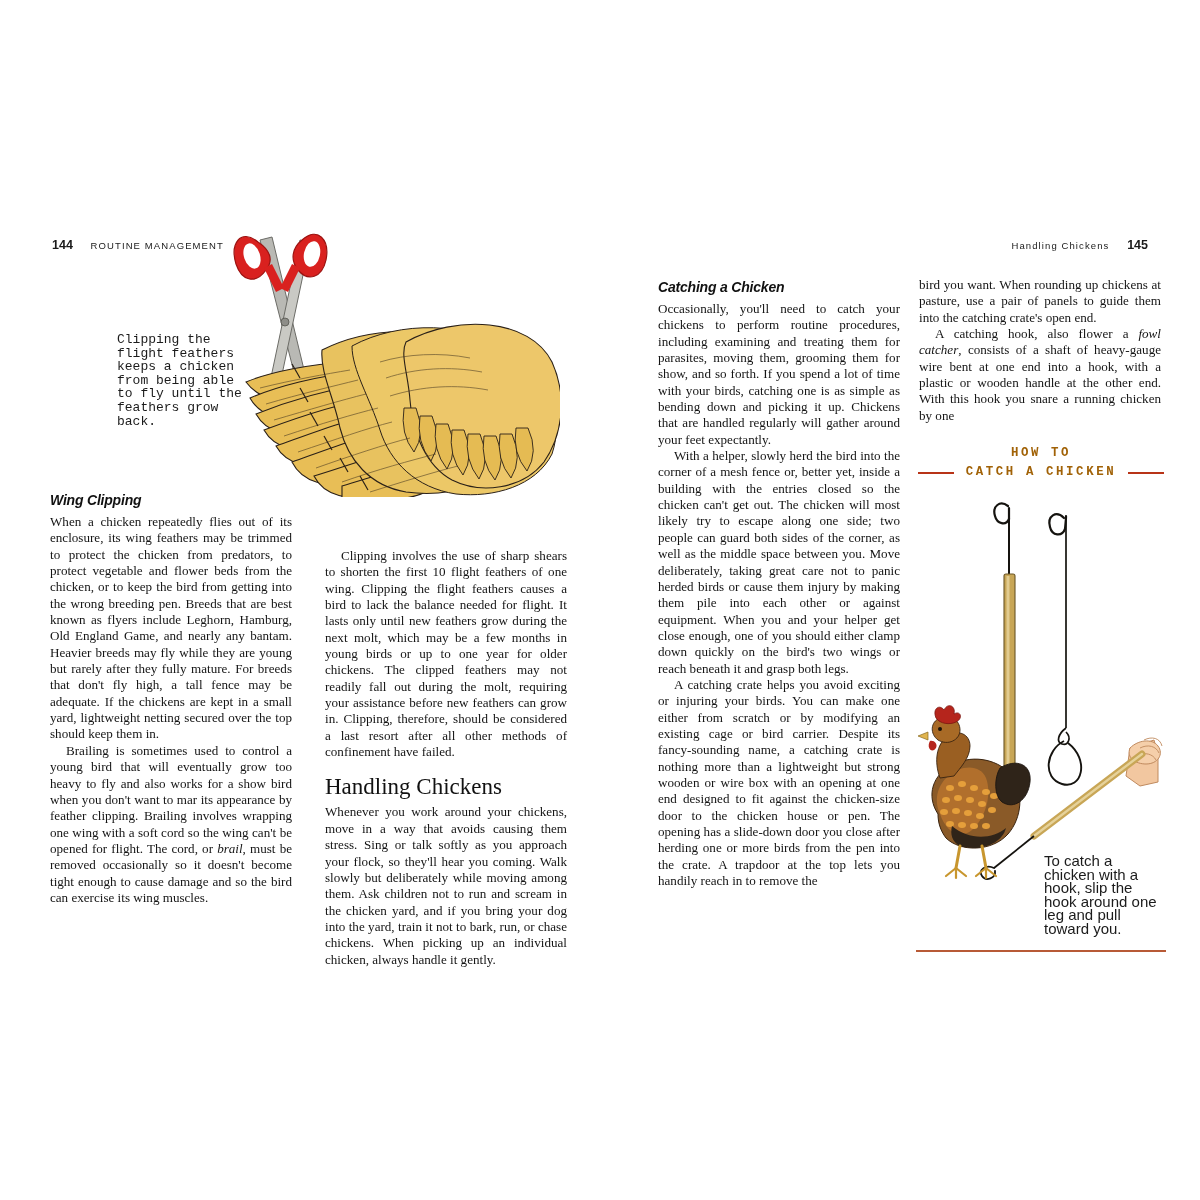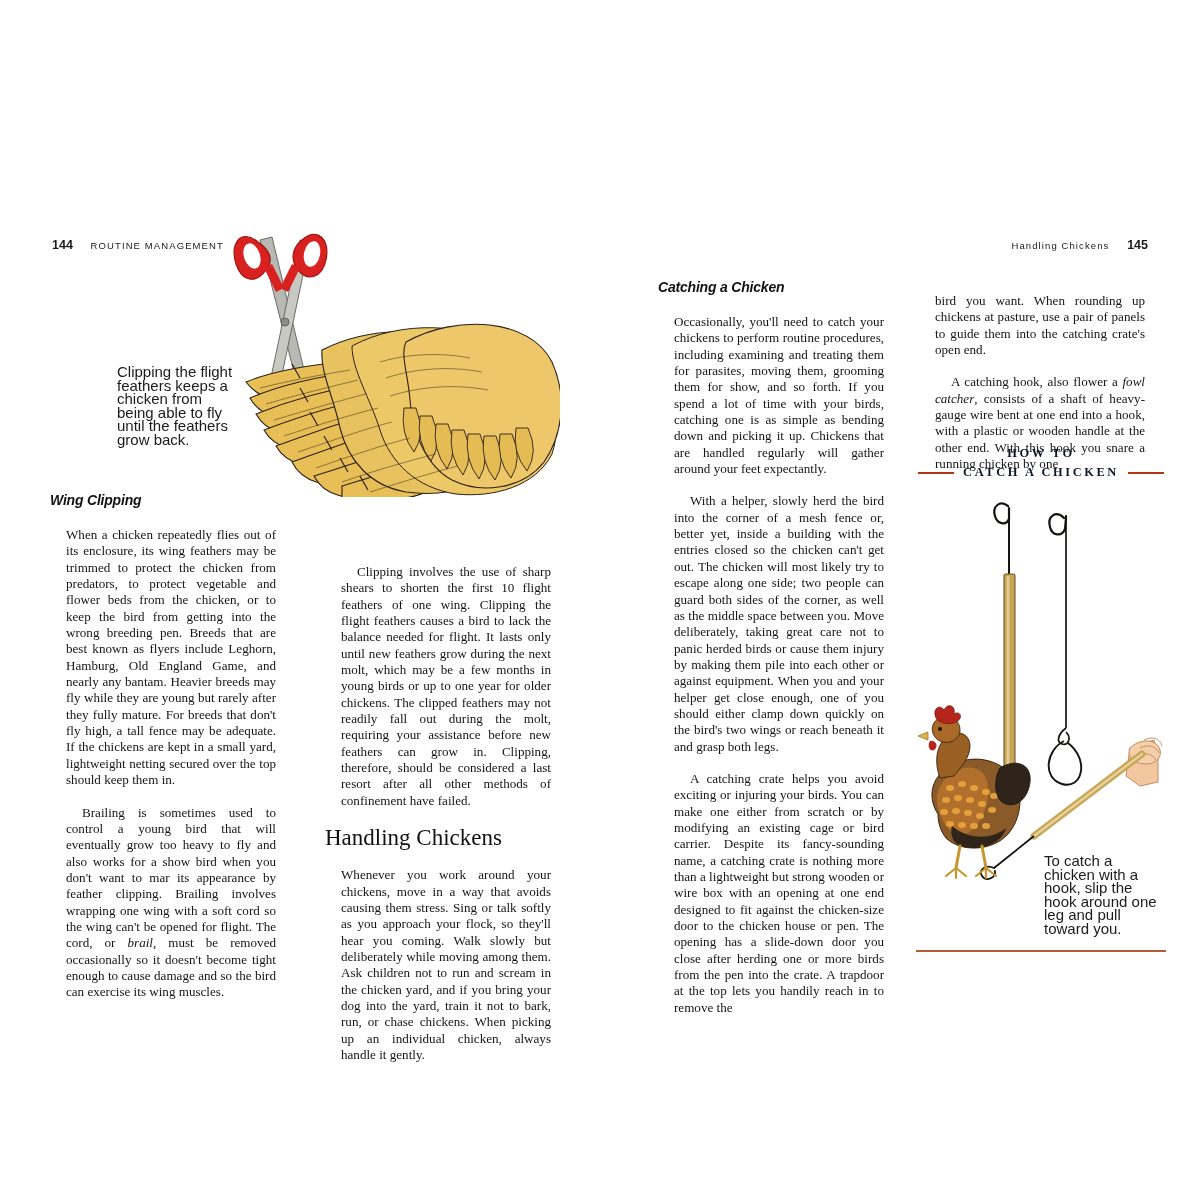--- a/index.html
+++ b/index.html
@@ -21,54 +21,54 @@
   #runhead-right{right:52px;top:238px;text-align:center;margin-left:43px;}
   #runhead-right .folio{margin-left:14px;}
 
   
   .col{
     position:absolute;
     font-size:13.1px;line-height:16.35px;
     text-align:justify;text-justify:inter-word;
     color:#141414;hyphens:none;
   }
-  .col p{margin:16px;text-indent:16px;}
+  .col p{margin:0;text-indent:16px;}
   .col p.noindent{text-indent:0;}
   .col b{font-weight:normal;}
   .col i{font-style:italic;}
 
   h2.sec-ital{
     font-family:"Liberation Sans",sans-serif;
     font-style:italic;font-weight:bold;
     font-size:14px;line-height:21px;
     margin:0 0 3px 0;color:#111;letter-spacing:-0.2px;
   }
   h2.sec-serif{
     font-family:"Liberation Serif",serif;
     font-weight:normal;font-size:23px;line-height:26px;
     margin:14px 0 4px 0;color:#111;
   }
 
   
   .caption{
     position:absolute;
-    font-family:Liberation Sans, sans-serif;
-    font-size:15px;line-height:13.6px;color:#1b1b1b;margin-top:32px;
+    font-family:Liberation Mono, monospace;
+    font-size:13px;line-height:13.6px;color:#1b1b1b;
   }
 
   
   #sidebar{
     position:absolute;left:916px;top:436px;width:250px;height:516px;
   }
   .sb-headwrap{
     position:absolute;left:0;top:8px;width:250px;text-align:center;
   }
   .sb-title{
-    font-family:Liberation Serif, serif;font-weight:bold;
-    font-size:12.4px;letter-spacing:2.6px;color:#0f172a;line-height:19px;
+    font-family:Liberation Mono, monospace;font-weight:bold;
+    font-size:12.4px;letter-spacing:2.6px;color:#a16207;line-height:19px;
   }
   .sb-rule-l,.sb-rule-r{
     position:absolute;top:36px;height:1.6px;width:36px;background:#b83418;
   }
   .sb-rule-l{left:2px;}
   .sb-rule-r{right:2px;}
   .sb-bottom-rule{
     position:absolute;left:0;bottom:0;width:250px;height:2.2px;background:#b85a36;
   }
   .sb-caption{

